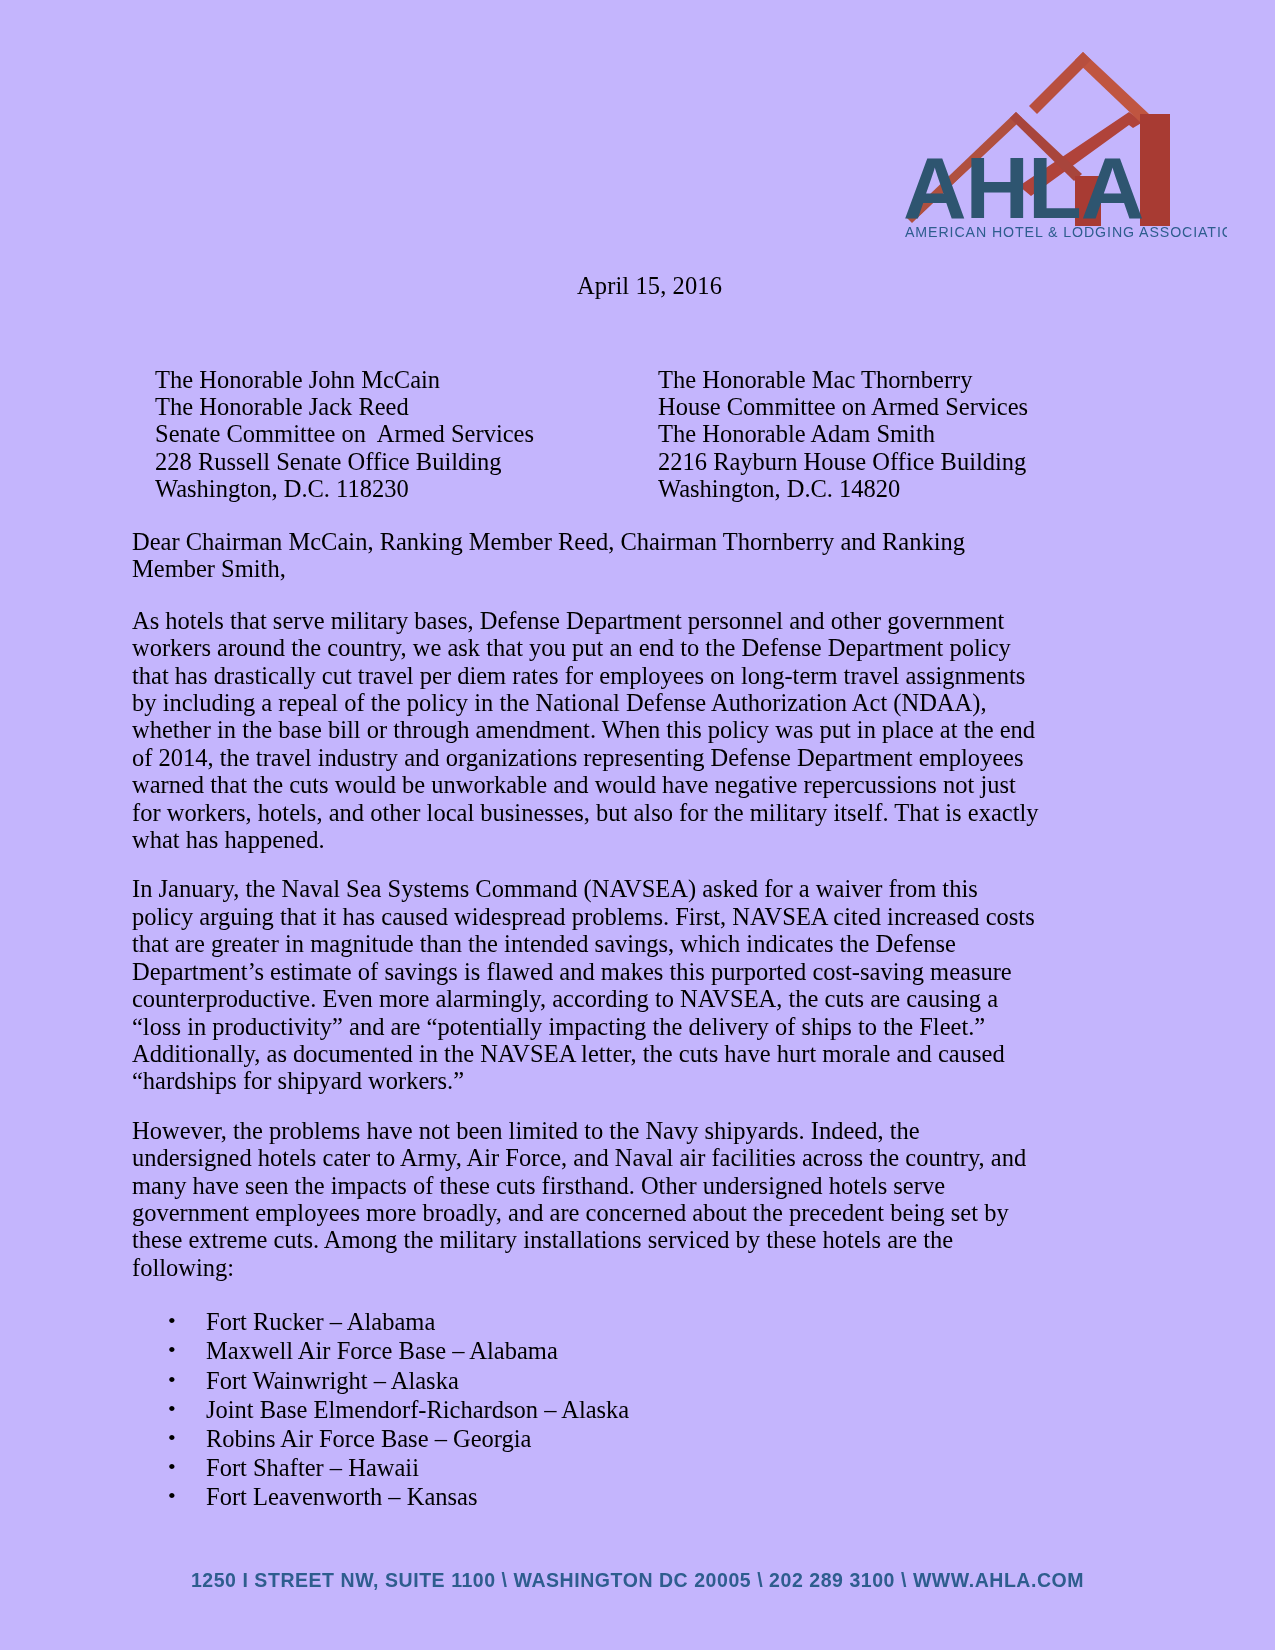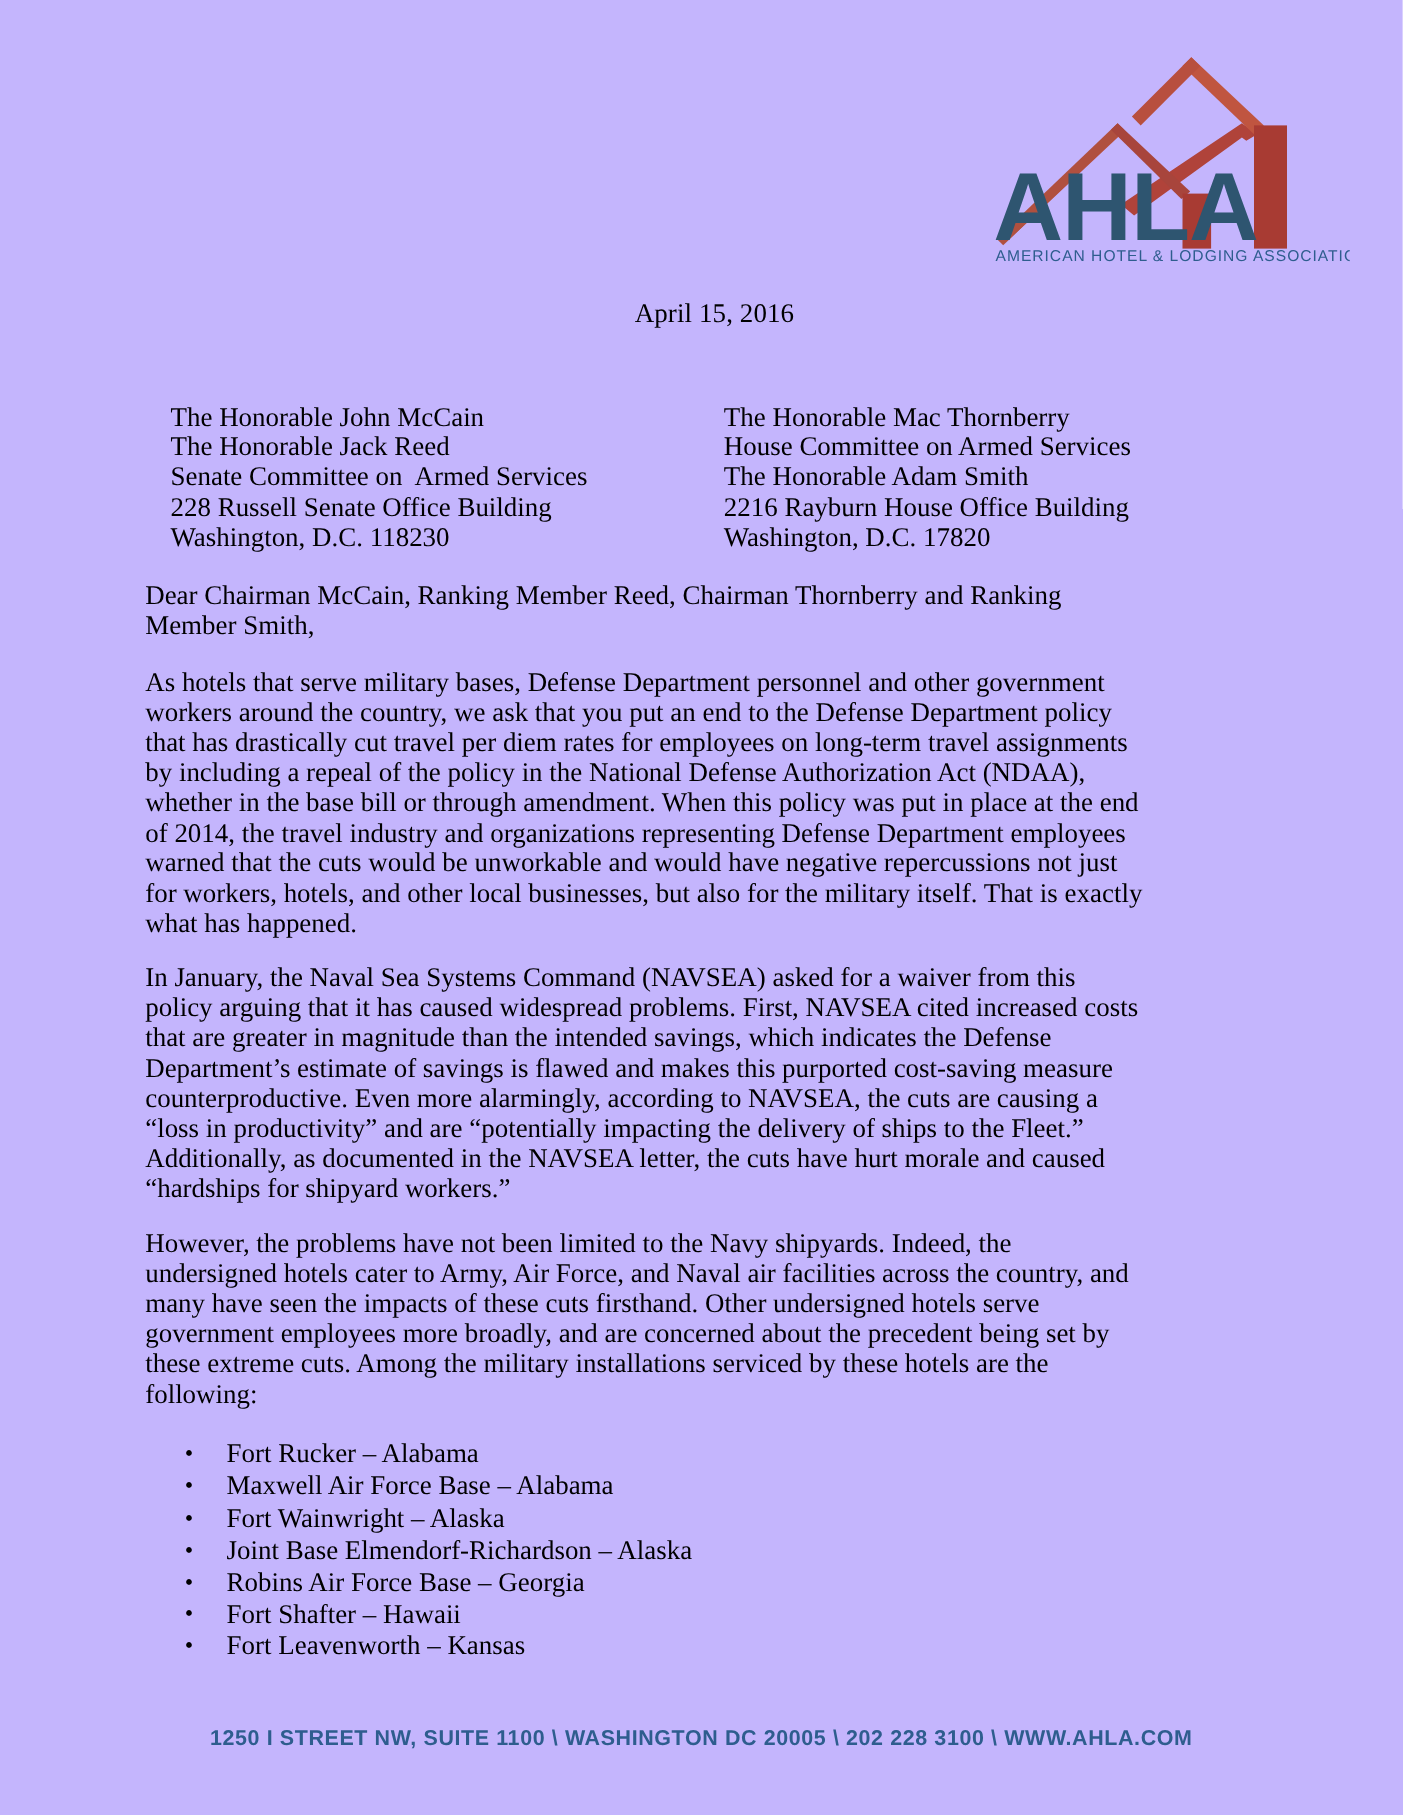--- a/index.html
+++ b/index.html
@@ -172,21 +172,21 @@
       <div class="addr-line">The Honorable Jack Reed</div>
       <div class="addr-line">Senate Committee on  Armed Services</div>
       <div class="addr-line">228 Russell Senate Office Building</div>
       <div class="addr-line">Washington, D.C. 118230</div>
     </div>
     <div class="addr-col right">
       <div class="addr-line">The Honorable Mac Thornberry</div>
       <div class="addr-line">House Committee on Armed Services</div>
       <div class="addr-line">The Honorable Adam Smith</div>
       <div class="addr-line">2216 Rayburn House Office Building</div>
-      <div class="addr-line">Washington, D.C. 17820</div>
+      <div class="addr-line">Washington, D.C. 14820</div>
     </div>
   </div>
 
   <div class="body-block">
     <p class="para salutation">Dear Chairman McCain, Ranking Member Reed, Chairman Thornberry and Ranking Member Smith,</p>
     <p class="para">As hotels that serve military bases, Defense Department personnel and other government workers around the country, we ask that you put an end to the Defense Department policy that has drastically cut travel per diem rates for employees on long-term travel assignments by including a repeal of the policy in the National Defense Authorization Act (NDAA), whether in the base bill or through amendment. When this policy was put in place at the end of 2014, the travel industry and organizations representing Defense Department employees warned that the cuts would be unworkable and would have negative repercussions not just for workers, hotels, and other local businesses, but also for the military itself. That is exactly what has happened.</p>
     <p class="para">In January, the Naval Sea Systems Command (NAVSEA) asked for a waiver from this policy arguing that it has caused widespread problems. First, NAVSEA cited increased costs that are greater in magnitude than the intended savings, which indicates the Defense Department’s estimate of savings is flawed and makes this purported cost-saving measure counterproductive. Even more alarmingly, according to NAVSEA, the cuts are causing a “loss in productivity” and are “potentially impacting the delivery of ships to the Fleet.”  Additionally, as documented in the NAVSEA letter, the cuts have hurt morale and caused “hardships for shipyard workers.”</p>
     <p class="para">However, the problems have not been limited to the Navy shipyards. Indeed, the undersigned hotels cater to Army, Air Force, and Naval air facilities across the country, and many have seen the impacts of these cuts firsthand. Other undersigned hotels serve government employees more broadly, and are concerned about the precedent being set by these extreme cuts. Among the military installations serviced by these hotels are the following:</p>
 
     <ul class="inst-list">
@@ -215,16 +215,16 @@
         <span>Fort Shafter – Hawaii</span>
       </li>
       <li>
         <span class="bullet">•</span>
         <span>Fort Leavenworth – Kansas</span>
       </li>
     </ul>
   </div>
 
   <div class="footer">
-    <span class="footer-text">1250 I STREET NW, SUITE 1100 \ WASHINGTON DC 20005 \ 202 228 3100 \ WWW.AHLA.COM</span>
+    <span class="footer-text">1250 I STREET NW, SUITE 1100 \ WASHINGTON DC 20005 \ 202 289 3100 \ WWW.AHLA.COM</span>
   </div>
 
 </div>
 
 </body></html>

